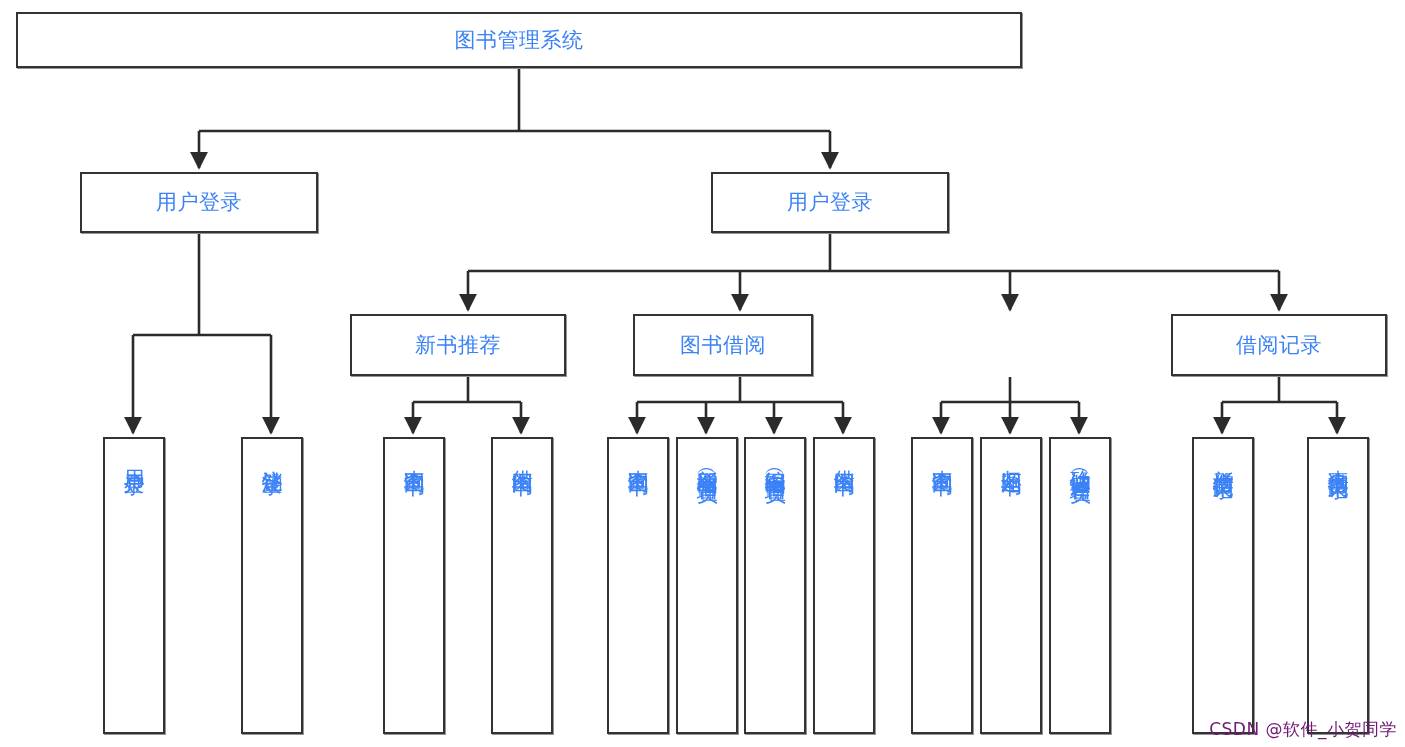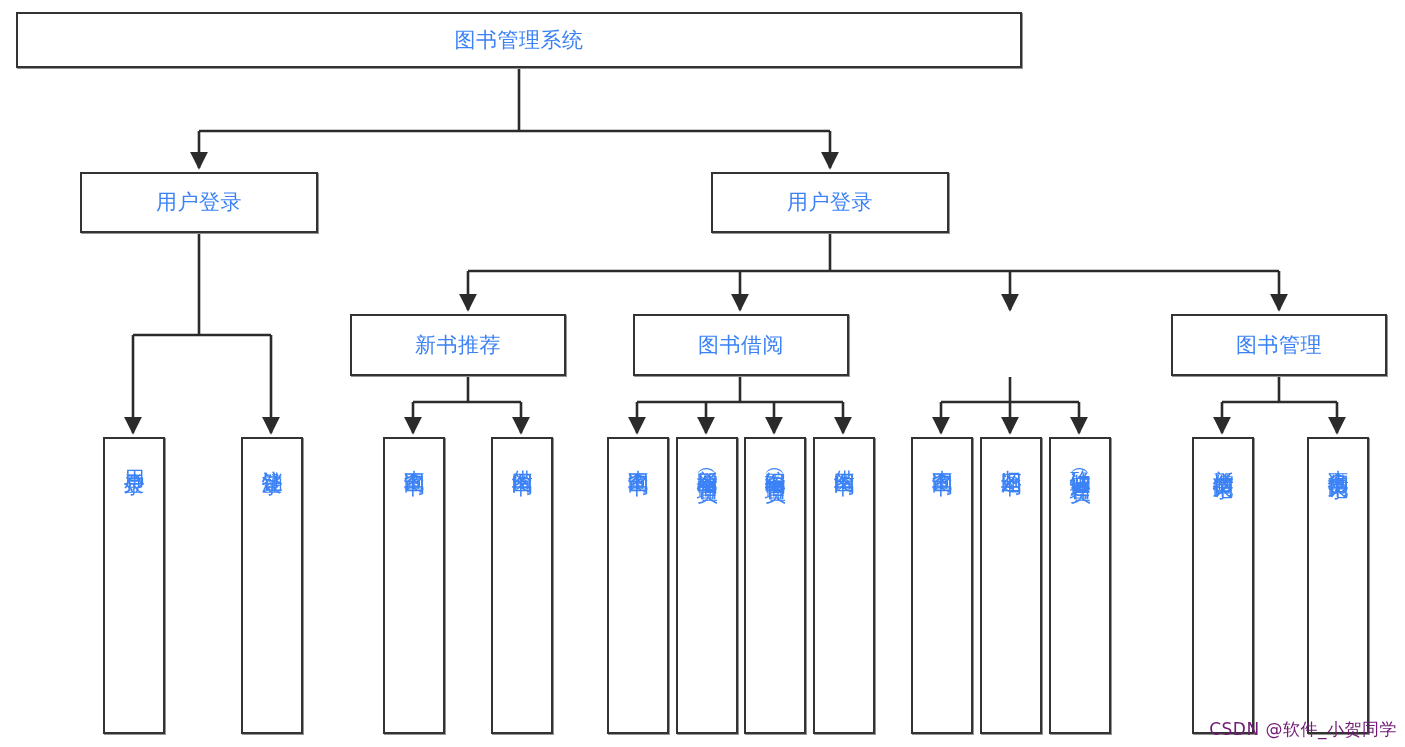--- a/index.html
+++ b/index.html
@@ -131,25 +131,25 @@
   <div class="node" style="left:80px; top:172px; width:238px; height:61px;">
     <span class="node-label">用户登录</span>
   </div>
   <div class="node" style="left:711px; top:172px; width:238px; height:61px;">
     <span class="node-label">用户登录</span>
   </div>
 
   <div class="node" style="left:350px; top:314px; width:216px; height:62px;">
     <span class="node-label">新书推荐</span>
   </div>
-  <div class="node" style="left:633px; top:314px; width:216px; height:62px;">
+  <div class="node" style="left:633px; top:314px; width:180px; height:62px;">
     <span class="node-label">图书借阅</span>
   </div>
   <div class="node" style="left:1171px; top:314px; width:216px; height:62px;">
-    <span class="node-label">图书管理</span>
+    <span class="node-label">借阅记录</span>
   </div>
 
   <div class="node vertical" style="left:103px; top:437px; width:62px; height:297px;">
     <span class="node-label">用户登录</span>
   </div>
   <div class="node vertical" style="left:241px; top:437px; width:62px; height:297px;">
     <span class="node-label">注销登录</span>
   </div>
 
   <div class="node vertical" style="left:383px; top:437px; width:62px; height:297px;">

